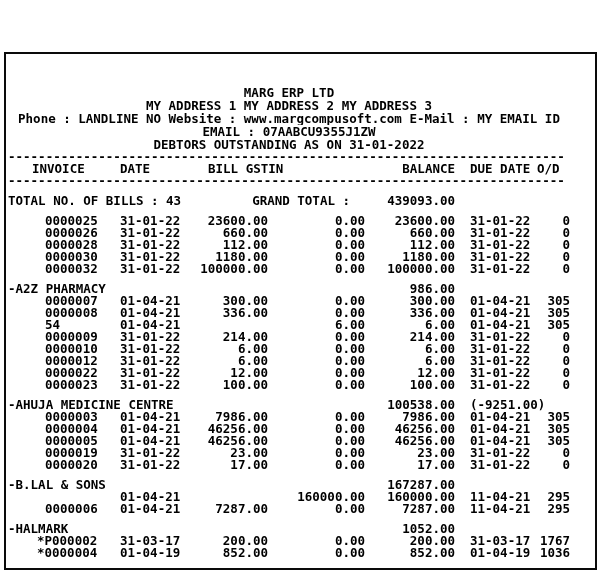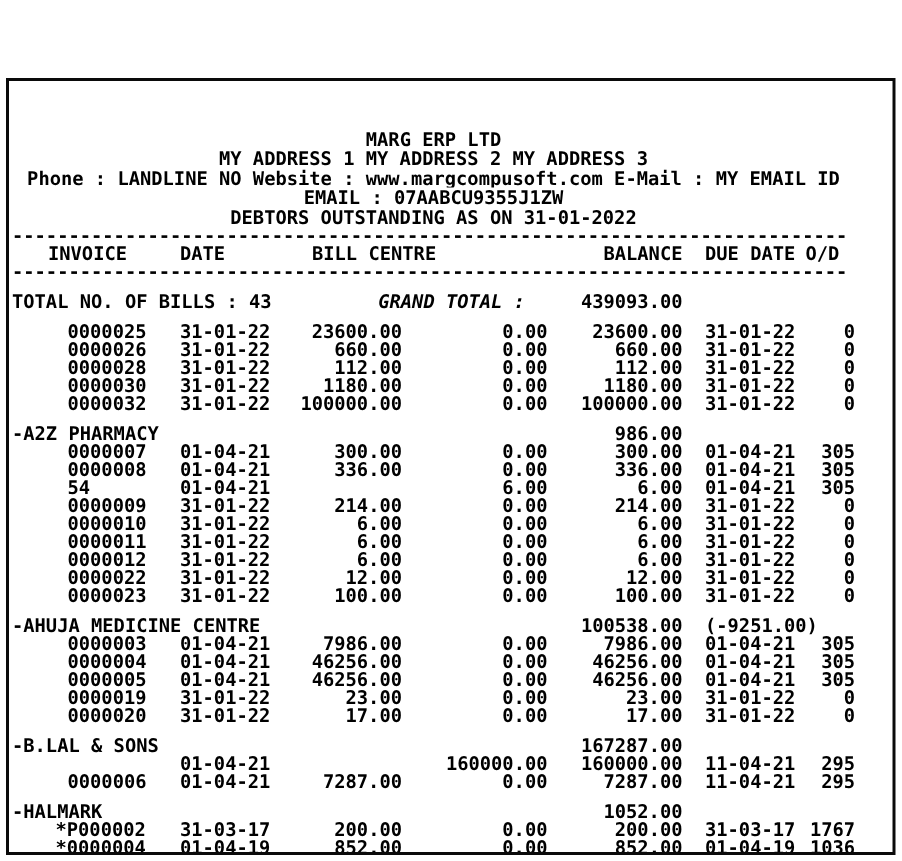--- a/index.html
+++ b/index.html
@@ -49,21 +49,21 @@
     white-space: pre;
     overflow: hidden;
     text-align: left;
     vertical-align: bottom;
   }
   .report-table tr.blank td { height: 8px; }
   .report-table td.num { text-align: right; }
   .report-table td.pl10 { padding-left: 10px; }
   .report-table td.pl15 { padding-left: 15px; }
   .report-table td.pl24 { padding-left: 24px; }
-  .report-table td.pr15 { padding-right: 15px; font-style: italic; }
+  .report-table td.pr15 { padding-right: 15px; }
   .report-table td.c-inv { padding-left: 37px; }
   .report-table td.c-inv.star { padding-left: 29px; }
   .report-table td.gname { padding-left: 0; }
 </style>
 </head>
 <body>
 
 <div class="page">
   <div class="content">
 
@@ -85,21 +85,21 @@
         <col style="width:82px">
         <col style="width:33px">
       </colgroup>
       <tbody id="report-body">
         <tr class="rule">
           <td colspan="7">--------------------------------------------------------------------------</td>
         </tr>
         <tr>
           <td class="pl24">INVOICE</td>
           <td>DATE</td>
-          <td colspan="2" class="pl10">BILL CENTRE</td>
+          <td colspan="2" class="pl10">BILL GSTIN</td>
           <td class="num">BALANCE</td>
           <td class="pl15">DUE DATE</td>
           <td>O/D</td>
         </tr>
         <tr class="rule">
           <td colspan="7">--------------------------------------------------------------------------</td>
         </tr>
         <tr class="blank">
             <td colspan="7"></td>
           </tr>
@@ -204,29 +204,20 @@
           <tr class="row-line">
             <td class="c-inv">0000010</td>
             <td class="c-date">31-01-22</td>
             <td class="c-bill num">6.00</td>
             <td class="c-recv num">0.00</td>
             <td class="c-bal num">6.00</td>
             <td class="c-due pl15">31-01-22</td>
             <td class="c-od num">0</td>
           </tr>
           <tr class="row-line">
-            <td class="c-inv">0000011</td>
-            <td class="c-date">31-01-22</td>
-            <td class="c-bill num">6.00</td>
-            <td class="c-recv num">0.00</td>
-            <td class="c-bal num">6.00</td>
-            <td class="c-due pl15">31-01-22</td>
-            <td class="c-od num">0</td>
-          </tr>
-          <tr class="row-line">
             <td class="c-inv">0000012</td>
             <td class="c-date">31-01-22</td>
             <td class="c-bill num">6.00</td>
             <td class="c-recv num">0.00</td>
             <td class="c-bal num">6.00</td>
             <td class="c-due pl15">31-01-22</td>
             <td class="c-od num">0</td>
           </tr>
           <tr class="row-line">
             <td class="c-inv">0000022</td>

